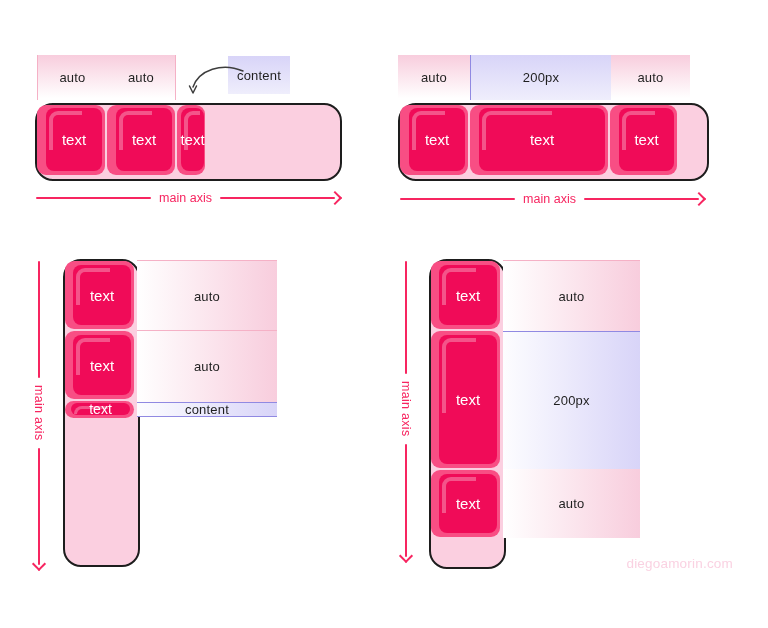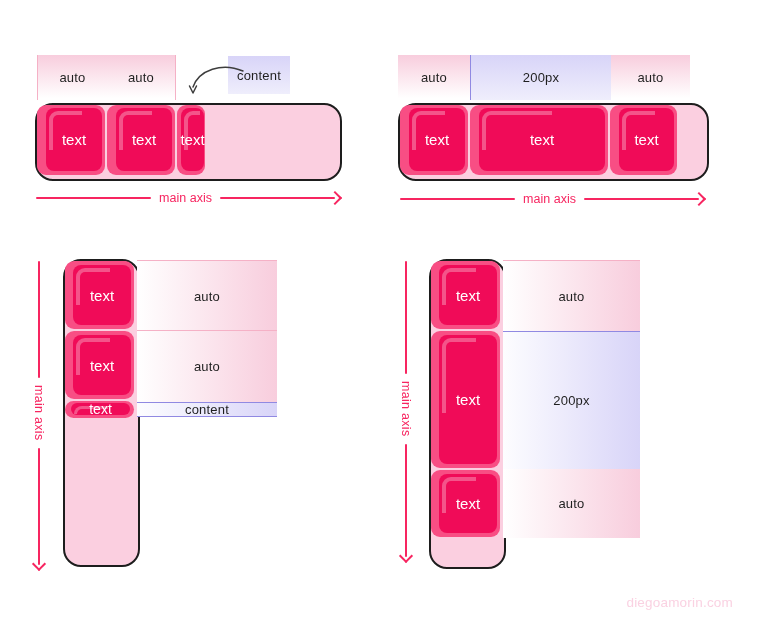--- a/index.html
+++ b/index.html
@@ -208,15 +208,15 @@
   <div class="abs lab lab-pink-h" style="left:503px;top:260px;width:137px;height:71px;border-top:1px solid #f5b1c6;">
     <span>auto</span>
   </div>
   <div class="abs lab lab-lav-h" style="left:503px;top:331px;width:137px;height:137px;border-top:1px solid #9089e2;border-bottom:1px solid #9089e2;">
     <span>200px</span>
   </div>
   <div class="abs lab lab-pink-h" style="left:503px;top:469px;width:137px;height:69px;">
     <span>auto</span>
   </div>
 
-  <div class="abs watermark" style="right:35px;top:556px;margin-top:39px;">diegoamorin.com</div>
+  <div class="abs watermark" style="right:35px;top:556px;">diegoamorin.com</div>
 
 </div>
 
 </body></html>

